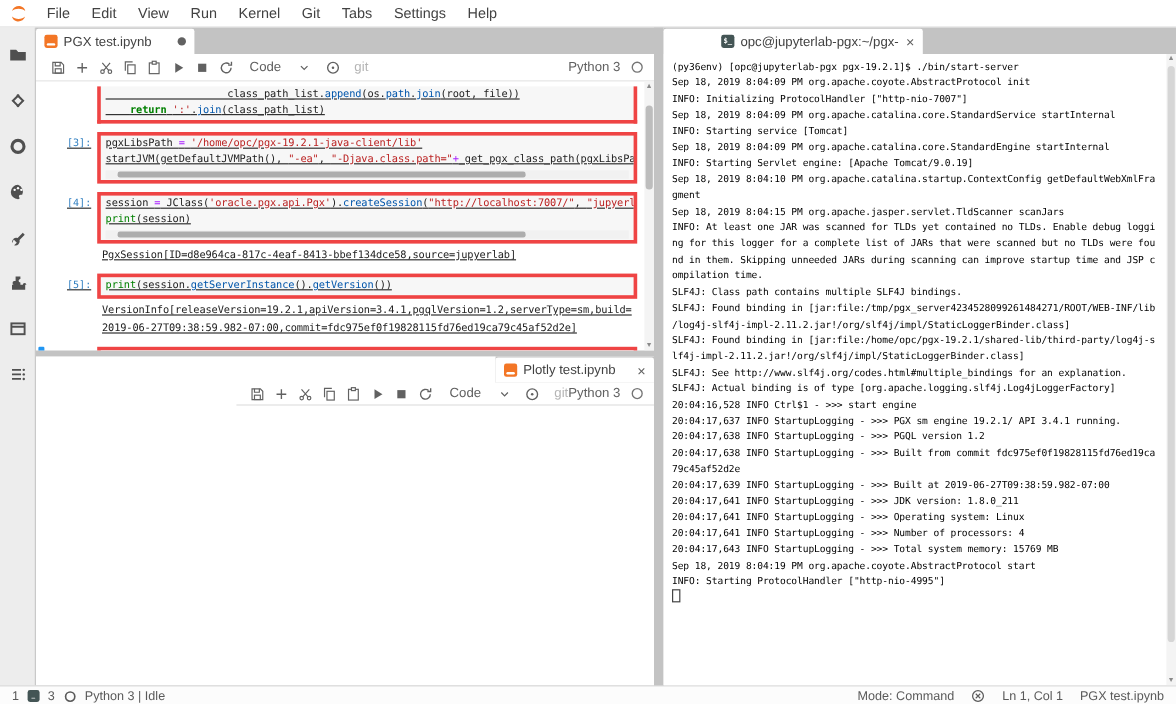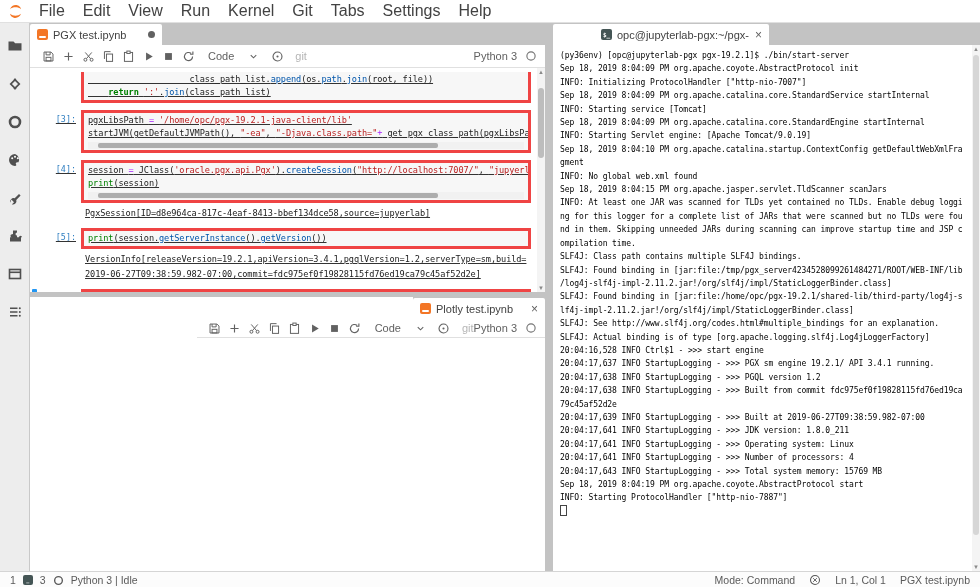--- a/index.html
+++ b/index.html
@@ -4,21 +4,21 @@
 <style>
   html,body{margin:0;padding:0;background:#ffffff;}
   #app{position:relative;width:980px;height:587px;overflow:hidden;
        font-family:"Liberation Sans",sans-serif;color:#333;background:#fff;
        -webkit-font-smoothing:antialiased;}
   
   .menubar{height:22px;display:flex;align-items:stretch;background:#fff;
            border-bottom:1px solid #e0e0e0;}
   .logo{width:30px;display:flex;align-items:center;justify-content:center;}
   .menus{display:flex;align-items:stretch;}
-  .menu-item{padding:0 9px;font-size:16px;color:#424242;display:flex;align-items:center;cursor:default;}
+  .menu-item{padding:0 9px;font-size:12px;color:#424242;display:flex;align-items:center;cursor:default;}
   
   .mainrow{display:flex;height:548px;}
   .activitybar{width:30px;background:#ededed;border-right:1px solid #c9c9c9;
                display:flex;flex-direction:column;align-items:center;padding-top:8px;box-sizing:border-box;}
   .act-icon{width:26px;height:30px;display:flex;align-items:center;justify-content:center;margin-bottom:8px;}
   .dock{display:flex;flex:1;background:#c3c3c3;}
   .leftcol{width:515px;display:flex;flex-direction:column;}
   .colgap{width:8px;background:#c3c3c3;}
   .rightcol{width:427px;display:flex;flex-direction:column;}
   .rowgap{height:5px;background:#c3c3c3;}
@@ -542,21 +542,20 @@
           <div class="termcontent" id="termlines">
               <div class="tline">(py36env) [opc@jupyterlab-pgx pgx-19.2.1]$ ./bin/start-server</div>
               <div class="tline">Sep 18, 2019 8:04:09 PM org.apache.coyote.AbstractProtocol init</div>
               <div class="tline">INFO: Initializing ProtocolHandler ["http-nio-7007"]</div>
               <div class="tline">Sep 18, 2019 8:04:09 PM org.apache.catalina.core.StandardService startInternal</div>
               <div class="tline">INFO: Starting service [Tomcat]</div>
               <div class="tline">Sep 18, 2019 8:04:09 PM org.apache.catalina.core.StandardEngine startInternal</div>
               <div class="tline">INFO: Starting Servlet engine: [Apache Tomcat/9.0.19]</div>
               <div class="tline">Sep 18, 2019 8:04:10 PM org.apache.catalina.startup.ContextConfig getDefaultWebXmlFra</div>
               <div class="tline">gment</div>
-              <div class="tline">INFO: No global web.xml found</div>
               <div class="tline">Sep 18, 2019 8:04:15 PM org.apache.jasper.servlet.TldScanner scanJars</div>
               <div class="tline">INFO: At least one JAR was scanned for TLDs yet contained no TLDs. Enable debug loggi</div>
               <div class="tline">ng for this logger for a complete list of JARs that were scanned but no TLDs were fou</div>
               <div class="tline">nd in them. Skipping unneeded JARs during scanning can improve startup time and JSP c</div>
               <div class="tline">ompilation time.</div>
               <div class="tline">SLF4J: Class path contains multiple SLF4J bindings.</div>
               <div class="tline">SLF4J: Found binding in [jar:file:/tmp/pgx_server4234528099261484271/ROOT/WEB-INF/lib</div>
               <div class="tline">/log4j-slf4j-impl-2.11.2.jar!/org/slf4j/impl/StaticLoggerBinder.class]</div>
               <div class="tline">SLF4J: Found binding in [jar:file:/home/opc/pgx-19.2.1/shared-lib/third-party/log4j-s</div>
               <div class="tline">lf4j-impl-2.11.2.jar!/org/slf4j/impl/StaticLoggerBinder.class]</div>
@@ -566,21 +565,21 @@
               <div class="tline">20:04:17,637 INFO StartupLogging - &gt;&gt;&gt; PGX sm engine 19.2.1/ API 3.4.1 running.</div>
               <div class="tline">20:04:17,638 INFO StartupLogging - &gt;&gt;&gt; PGQL version 1.2</div>
               <div class="tline">20:04:17,638 INFO StartupLogging - &gt;&gt;&gt; Built from commit fdc975ef0f19828115fd76ed19ca</div>
               <div class="tline">79c45af52d2e</div>
               <div class="tline">20:04:17,639 INFO StartupLogging - &gt;&gt;&gt; Built at 2019-06-27T09:38:59.982-07:00</div>
               <div class="tline">20:04:17,641 INFO StartupLogging - &gt;&gt;&gt; JDK version: 1.8.0_211</div>
               <div class="tline">20:04:17,641 INFO StartupLogging - &gt;&gt;&gt; Operating system: Linux</div>
               <div class="tline">20:04:17,641 INFO StartupLogging - &gt;&gt;&gt; Number of processors: 4</div>
               <div class="tline">20:04:17,643 INFO StartupLogging - &gt;&gt;&gt; Total system memory: 15769 MB</div>
               <div class="tline">Sep 18, 2019 8:04:19 PM org.apache.coyote.AbstractProtocol start</div>
-              <div class="tline">INFO: Starting ProtocolHandler ["http-nio-7887"]</div>
+              <div class="tline">INFO: Starting ProtocolHandler ["http-nio-4995"]</div>
               <div class="tline"><span class="cursor"></span></div>
               <div class="vscroll">
                 <div class="varrow" style="top:0;">▲</div>
                 <div class="thumb" style="top:10px;height:480px;background:#d6d6d6;"></div>
                 <div class="varrow" style="bottom:0;">▼</div>
               </div>
             </div>
         </section>
       </div>
     </div>

